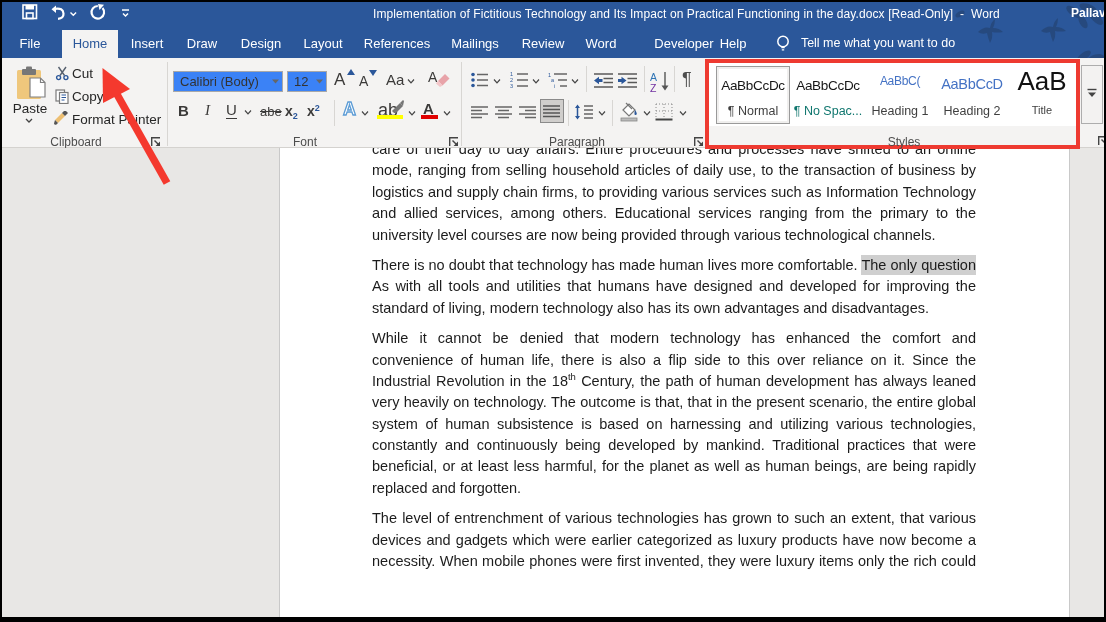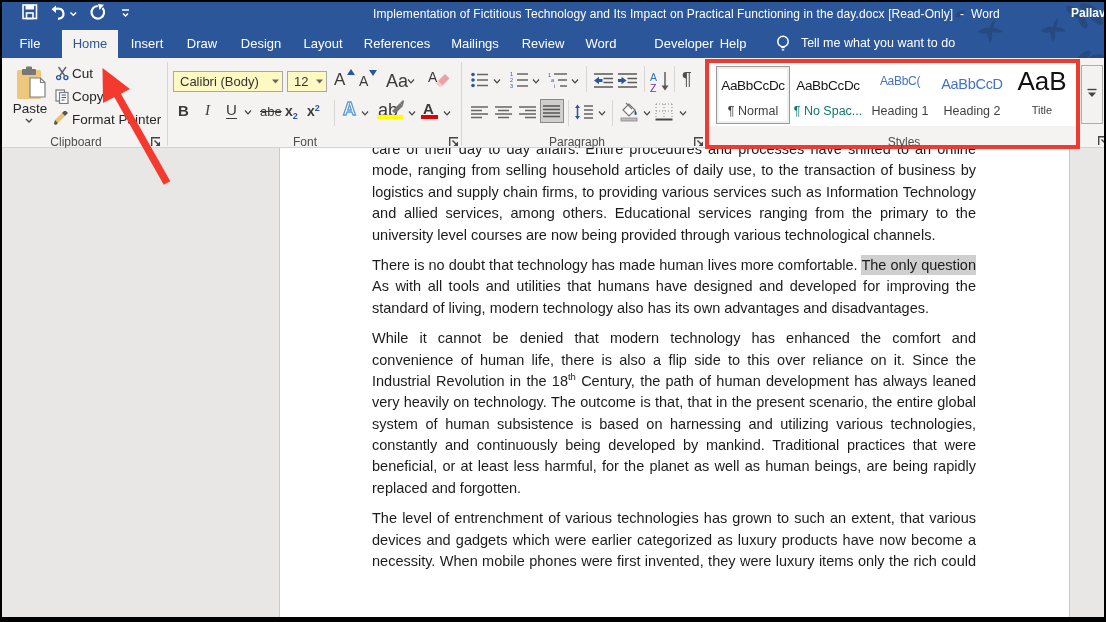--- a/index.html
+++ b/index.html
@@ -12,21 +12,21 @@
   #hometab{left:62px;top:30px;width:56px;height:28px;background:#f4f3f2;}
   #ribbon{left:2px;top:58px;width:1102px;height:90px;background:#f4f3f2;border-bottom:1px solid #d4d2cf;box-sizing:border-box;}
   #docarea{left:2px;top:148px;width:1102px;height:469px;background:#e8e7e5;overflow:hidden;}
   #page{position:absolute;left:277px;top:-40px;width:791px;height:560px;background:#fff;border-left:1px solid #c9c9c9;border-right:1px solid #c9c9c9;box-sizing:border-box;}
   .titletext{color:#fff;font-size:12px;}
   .menuitem{position:absolute;top:36px;transform:translateX(-50%);color:#fff;font-size:13px;white-space:nowrap;}
   
   .glabel{position:absolute;top:135px;transform:translateX(-50%);font-size:12px;color:#4d4d4d;white-space:nowrap;}
   .vsep{position:absolute;top:62px;height:84px;width:1px;background:#d8d6d3;}
   .rbtxt{font-size:13.5px;color:#262626;white-space:nowrap;}
-  .combo{position:absolute;background:#fef9c3;border:1px solid #a8a8a8;box-sizing:border-box;font-size:13px;color:#333;}
+  .combo{position:absolute;background:#3b82f6;border:1px solid #a8a8a8;box-sizing:border-box;font-size:13px;color:#333;}
   
   #doctext{position:absolute;left:370px;top:-9px;width:604px;font-size:14.5px;color:#1c1c1c;}
   .ln{height:21.4px;line-height:21.4px;text-align:justify;text-align-last:justify;white-space:nowrap;overflow:visible;}
   .lnl{height:21.4px;line-height:21.4px;text-align:left;}
   .psp{height:9.0px;}
   .hl{background:#cfcfcf;padding:2.4px 0;}
   sup{font-size:9.5px;vertical-align:6px;line-height:0;}
   
   .frame{background:#000;z-index:50;}
 </style>
@@ -154,21 +154,21 @@
   </svg>
 
 <div class="abs" style="left:334px;top:70px;font-size:17px;color:#3b3a39;">A</div>
 <svg class="abs" style="left:347px;top:69px;" width="8" height="6" viewBox="0 0 8 6">
     <path d="M4 0 L8 6 L0 6 Z" fill="#2b579a"></path>
   </svg>
 <div class="abs" style="left:359px;top:73px;font-size:14px;color:#3b3a39;">A</div>
 <svg class="abs" style="left:369px;top:70px;" width="8" height="6" viewBox="0 0 8 6">
     <path d="M0 0 L8 0 L4 6 Z" fill="#2b579a"></path>
   </svg>
-<div class="abs" style="left:386px;top:71px;font-size:18px;color:#3b3a39;">Aa</div>
+<div class="abs" style="left:386px;top:71px;font-size:15px;color:#3b3a39;">Aa</div>
 <svg class="abs" style="left:407px;top:78px;" width="8" height="7" viewBox="0 0 8 7">
     <path d="M1 1.5 L4 4.8 L7 1.5" stroke="#444" stroke-width="1.2" fill="none"></path>
   </svg>
 
 <svg class="abs" style="left:428px;top:68px;" width="22" height="22" viewBox="0 0 22 22">
   <text x="0" y="14" font-size="14" fill="#3b3a39" font-family="Liberation Sans">A</text>
   <path d="M10 13 L17 6 L21.5 10.5 L14.5 17.5 Z" fill="#e8a3a9"></path>
   <path d="M10 13 L14.5 17.5 L12 19 L8 15.5 Z" fill="#f3c6c9"></path>
 </svg>
 

